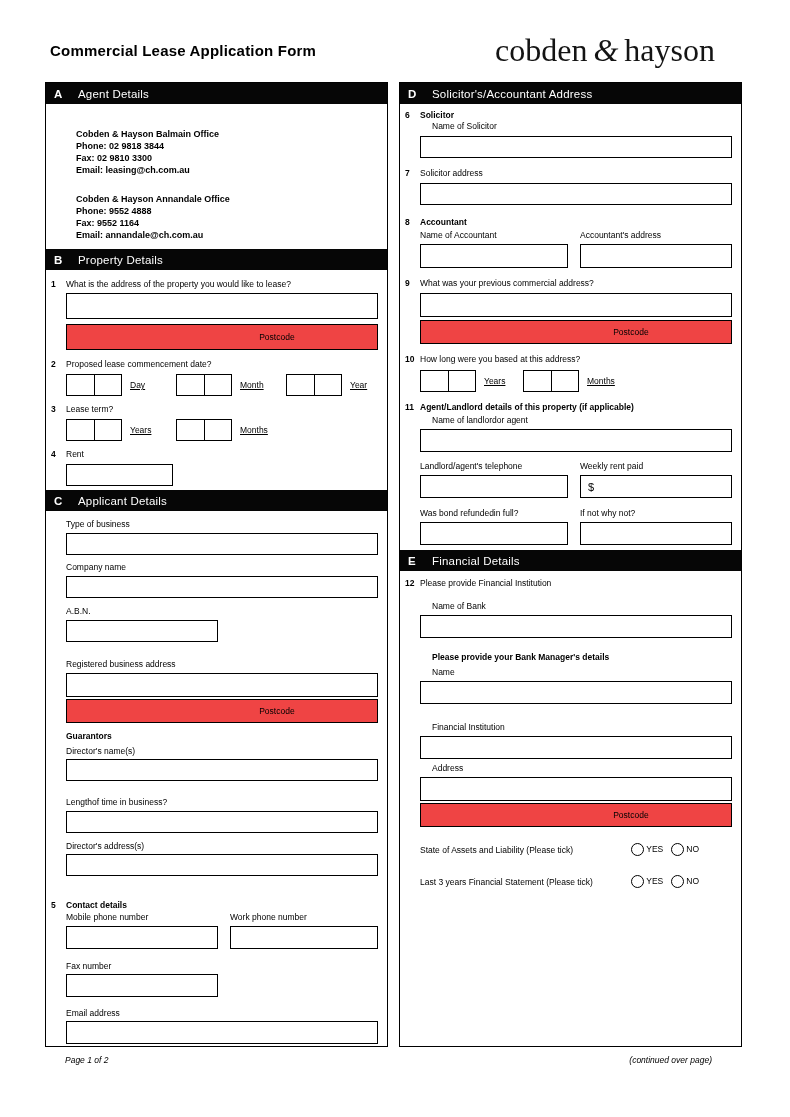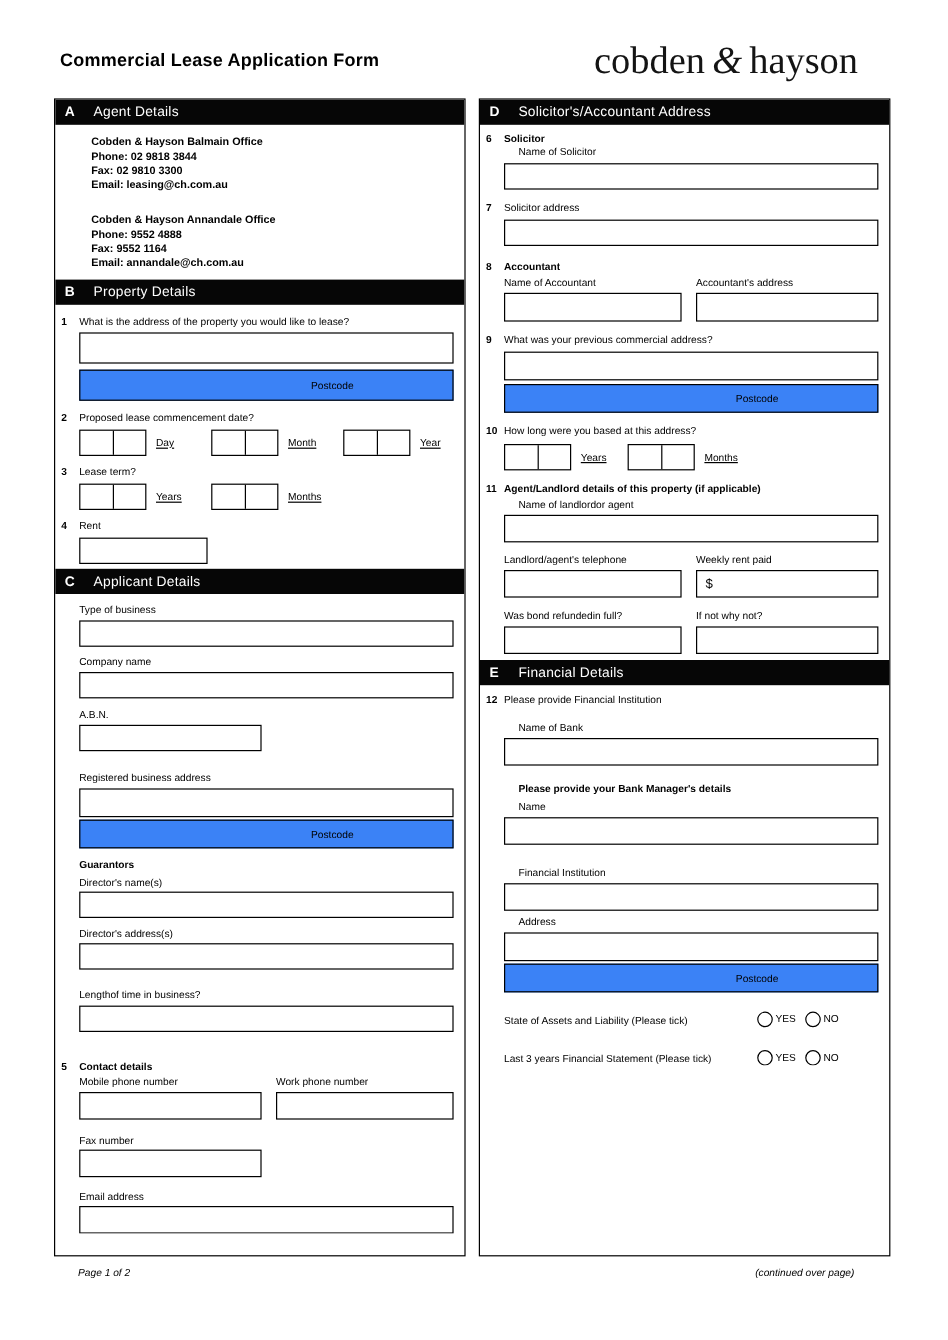--- a/index.html
+++ b/index.html
@@ -8,37 +8,37 @@
   .header{display:flex;justify-content:space-between;align-items:flex-end;padding:34px 50px 16px 50px;}
   .page-title{font-size:15px;font-weight:bold;padding-bottom:7px;letter-spacing:.2px;}
   .logo{font-family:"Liberation Serif","DejaVu Serif",serif;font-size:32px;line-height:1;color:#141414;white-space:nowrap;}
   .logo .amp{font-style:italic;padding:0 6px;}
   .columns{display:flex;gap:11px;margin:0 45px;}
   .column{width:343px;min-width:343px;height:965px;border:1px solid #000;overflow:hidden;background:#fff;box-sizing:border-box;}
   .section-bar{background:#060606;color:#fff;height:21px;display:flex;align-items:center;padding-left:8px;}
   .section-letter{font-weight:bold;font-size:11.5px;width:24px;flex:none;}
   .section-title{font-size:11.5px;letter-spacing:.2px;}
   .content{padding:0 9px 0 20px;overflow:hidden;}
-  .acontent{height:121px;padding-left:30px;padding-top:8px;}
+  .acontent{height:121px;padding-left:30px;padding-top:24px;}
   .bcontent{height:220px;}
   .dcontent{height:446px;}
   .office-line{font-size:9px;font-weight:bold;line-height:12px;}
   .office+.office{margin-top:17px;}
   .lbl{font-size:8.5px;line-height:11px;}
   .b{font-weight:bold;}
   .ind{margin-left:12px;}
   .q{position:relative;}
   .qnum{position:absolute;left:-15px;top:0;font-size:8.5px;font-weight:bold;line-height:11px;}
   .box{border:1px solid #000;background:#fff;height:22px;box-sizing:border-box;}
   .t23{height:23px;}
   .t24{height:24px;}
   .t26{height:26px;}
   .w152{width:152px;}
   .w107{width:107px;}
-  .pcbox{border:1px solid #000;background:#3b82f6;height:26px;display:flex;align-items:center;box-sizing:border-box;}
+  .pcbox{border:1px solid #000;background:#ef4444;height:26px;display:flex;align-items:center;box-sizing:border-box;}
   .pcbox.t24{height:24px;}
   .pcbox .pclbl{margin-left:62%;font-size:8.5px;}
   .inline-row{display:flex;align-items:center;}
   .split{width:56px;height:22px;border:1px solid #000;position:relative;flex:none;background:#fff;box-sizing:border-box;}
   .split::after{content:"";position:absolute;left:50%;top:0;height:100%;width:0;border-left:1px solid #000;}
   .unit{font-size:8.5px;margin-left:8px;width:46px;flex:none;text-decoration:underline;}
   .unit.narrow{width:39px;}
   .unit.last{width:auto;}
   .grid2{display:grid;grid-template-columns:152px 148px;column-gap:12px;}
   .grid2r{display:grid;grid-template-columns:148px 152px;column-gap:12px;}
@@ -148,27 +148,27 @@
           <div class="box t24 mt3"></div>
           <div class="pcbox t24" style="margin-top:2px">
             <span class="pclbl">Postcode</span>
           </div>
         </div>
         <div class="lbl b" style="margin-top:8px">Guarantors</div>
         <div style="margin-top:4px">
           <div class="lbl">Director's name(s)</div>
           <div class="box" style="margin-top:2px"></div>
         </div>
+        <div style="margin-top:16px">
+          <div class="lbl">Lengthof time in business?</div>
+          <div class="box mt3"></div>
+        </div>
         <div style="margin-top:8px">
           <div class="lbl">Director's address(s)</div>
           <div class="box" style="margin-top:2px"></div>
-        </div>
-        <div style="margin-top:16px">
-          <div class="lbl">Lengthof time in business?</div>
-          <div class="box mt3"></div>
         </div>
         <div class="q" style="margin-top:24px">
           <span class="qnum">5</span>
           <div class="lbl b">Contact details</div>
           <div class="grid2" style="margin-top:1px">
             <div class="lbl">Mobile phone number</div>
             <div class="lbl">Work phone number</div>
           </div>
           <div class="grid2 mt3">
             <div class="box t23"></div>

